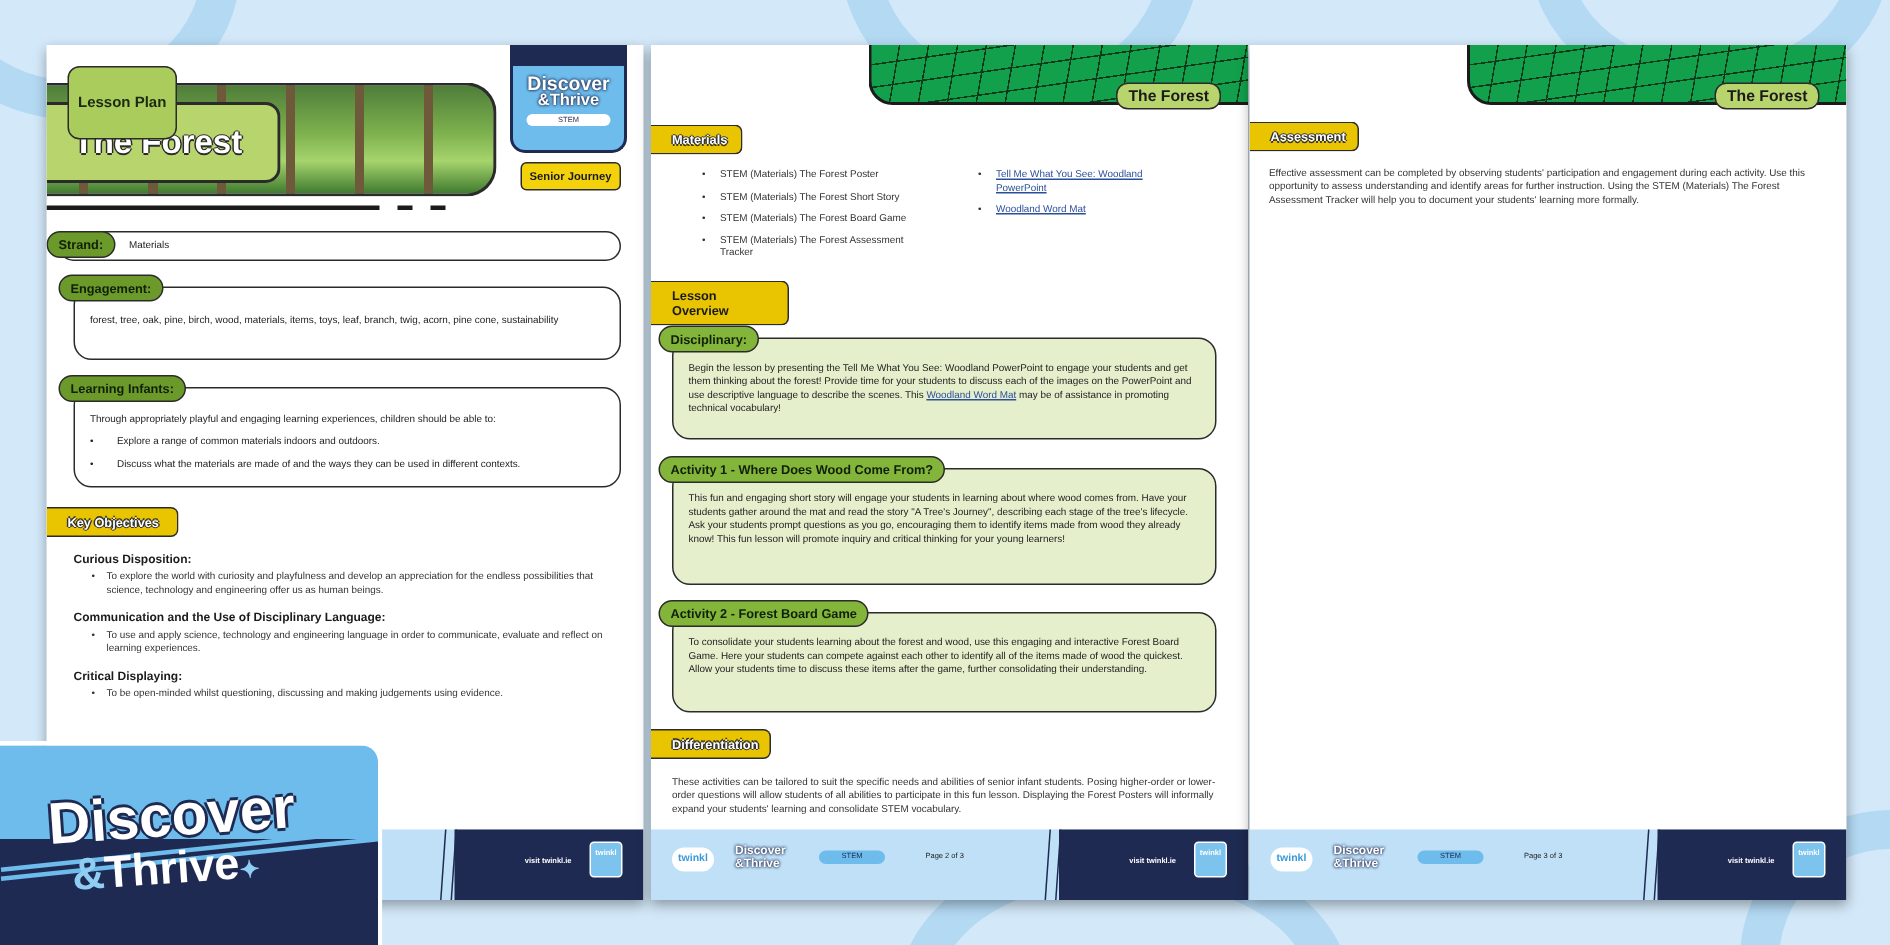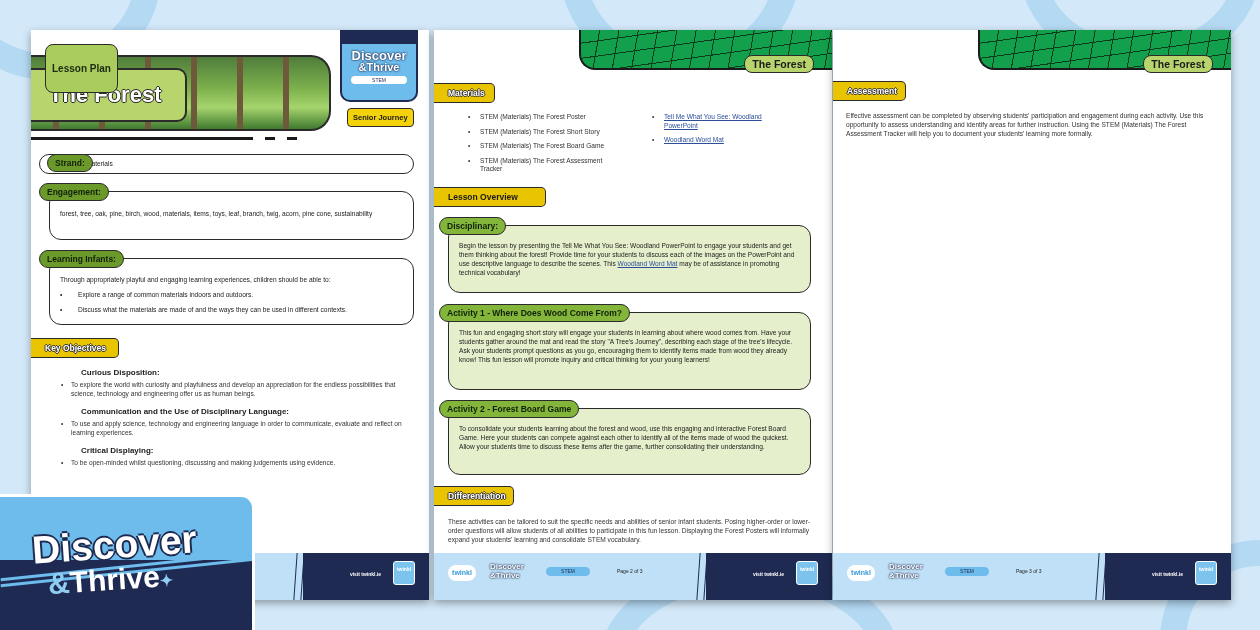--- a/index.html
+++ b/index.html
@@ -128,21 +128,21 @@
   .dt-badge .word2 { color: #fff; font-weight: bold; font-size: 11px; line-height: 11px;
     text-shadow: 0 0 2px #1f2a52, 0 0 2px #1f2a52; }
   .dt-badge .stem { margin: 3px auto 0; width: 56px; height: 8px; background: #fff;
     border-radius: 4px; font-size: 5px; color: #1f2a52; line-height: 8px; }
   .si-badge {
     position: absolute; left: 316px; top: 78px; background: #f4d20b;
     border: 1.5px solid #2b2b2b; border-radius: 4px; font-size: 7.5px; font-weight: bold;
     color: #1b1b1b; padding: 4px 5px;
   }
 
-  .ko-head { position: absolute; left: 18px; font-size: 8px; font-weight: bold; color: #1b1b1b; margin-left: 32px; }
+  .ko-head { position: absolute; left: 18px; font-size: 8px; font-weight: bold; color: #1b1b1b; }
   .ko-item { position: absolute; left: 40px; width: 336px; font-size: 6.6px; color: #333; line-height: 9px; }
   .ko-item::before { content: "•"; position: absolute; left: -10px; }
 
   
   .grid-header {
     position: absolute; left: 145px; top: 0; width: 253px; height: 40px;
     background-color: #12a04c;
     background-image:
       repeating-linear-gradient(100deg, transparent 0 18px, #0d3b1c 18px 19px),
       repeating-linear-gradient(-8deg, transparent 0 14px, #0d3b1c 14px 15px);
@@ -201,21 +201,21 @@
     <div class="cap"></div>
     <div class="word1">Discover</div>
     <div class="word2"><span>&amp;</span><span>Thrive</span></div>
     <div class="stem">STEM</div>
   </div>
   <div class="si-badge">Senior Journey</div>
 
   <div class="box" style="left:8px;top:124px;width:375px;height:20px;">
     <span style="position:absolute;left:46px;top:4px;font-size:6.6px;">Materials</span>
   </div>
-  <div class="gpill" style="left:16px;top:124px;text-align:center;">Strand:</div>
+  <div class="gpill" style="left:0;top:124px;text-align:center;">Strand:</div>
 
   <div class="box" style="left:18px;top:161px;width:365px;height:49px;padding:17px 0 0 10px;">
     <div style="width:330px;">forest, tree, oak, pine, birch, wood, materials, items, toys, leaf, branch, twig, acorn, pine cone, sustainability</div>
   </div>
   <div class="gpill" style="left:8px;top:153px;">Engagement:</div>
 
   <div class="box" style="left:18px;top:228px;width:365px;height:67px;padding:16px 0 0 10px;">
     <div>Through appropriately playful and engaging learning experiences, children should be able to:</div>
     <ul>
       <li style="padding-left:18px;">Explore a range of common materials indoors and outdoors.</li>
@@ -249,21 +249,21 @@
     <li>STEM (Materials) The Forest Poster</li>
     <li>STEM (Materials) The Forest Short Story</li>
     <li>STEM (Materials) The Forest Board Game</li>
     <li>STEM (Materials) The Forest Assessment Tracker</li>
   </ul>
   <ul class="mat-list" style="left:218px;top:83px;width:130px;">
     <li><span class="link">Tell Me What You See: Woodland PowerPoint</span></li>
     <li><span class="link">Woodland Word Mat</span></li>
   </ul>
 
-  <div class="ytab dark" style="left:0;top:157px;width:112px;">Lesson Overview</div>
+  <div class="ytab dark" style="left:0;top:157px;width:92px;">Lesson Overview</div>
 
   <div class="box tint" style="left:14px;top:195px;width:363px;height:68px;padding:15px 10px 0 10px;">
     <div><span>Begin the lesson by presenting the Tell Me What You See: Woodland PowerPoint to engage your students and get them thinking about the forest! Provide time for your students to discuss each of the images on the PowerPoint and use descriptive language to describe the scenes. This </span><span class="link">Woodland Word Mat</span><span> may be of assistance in promoting technical vocabulary!</span></div>
   </div>
   <div class="gpill light" style="left:5px;top:187px;">Disciplinary:</div>
 
   <div class="box tint" style="left:14px;top:282px;width:363px;height:78px;padding:15px 10px 0 10px;">
     <div>This fun and engaging short story will engage your students in learning about where wood comes from. Have your students gather around the mat and read the story "A Tree's Journey", describing each stage of the tree's lifecycle. Ask your students prompt questions as you go, encouraging them to identify items made from wood they already know! This fun lesson will promote inquiry and critical thinking for your young learners!</div>
   </div>
   <div class="gpill light" style="left:5px;top:274px;">Activity 1 - Where Does Wood Come From?</div>

